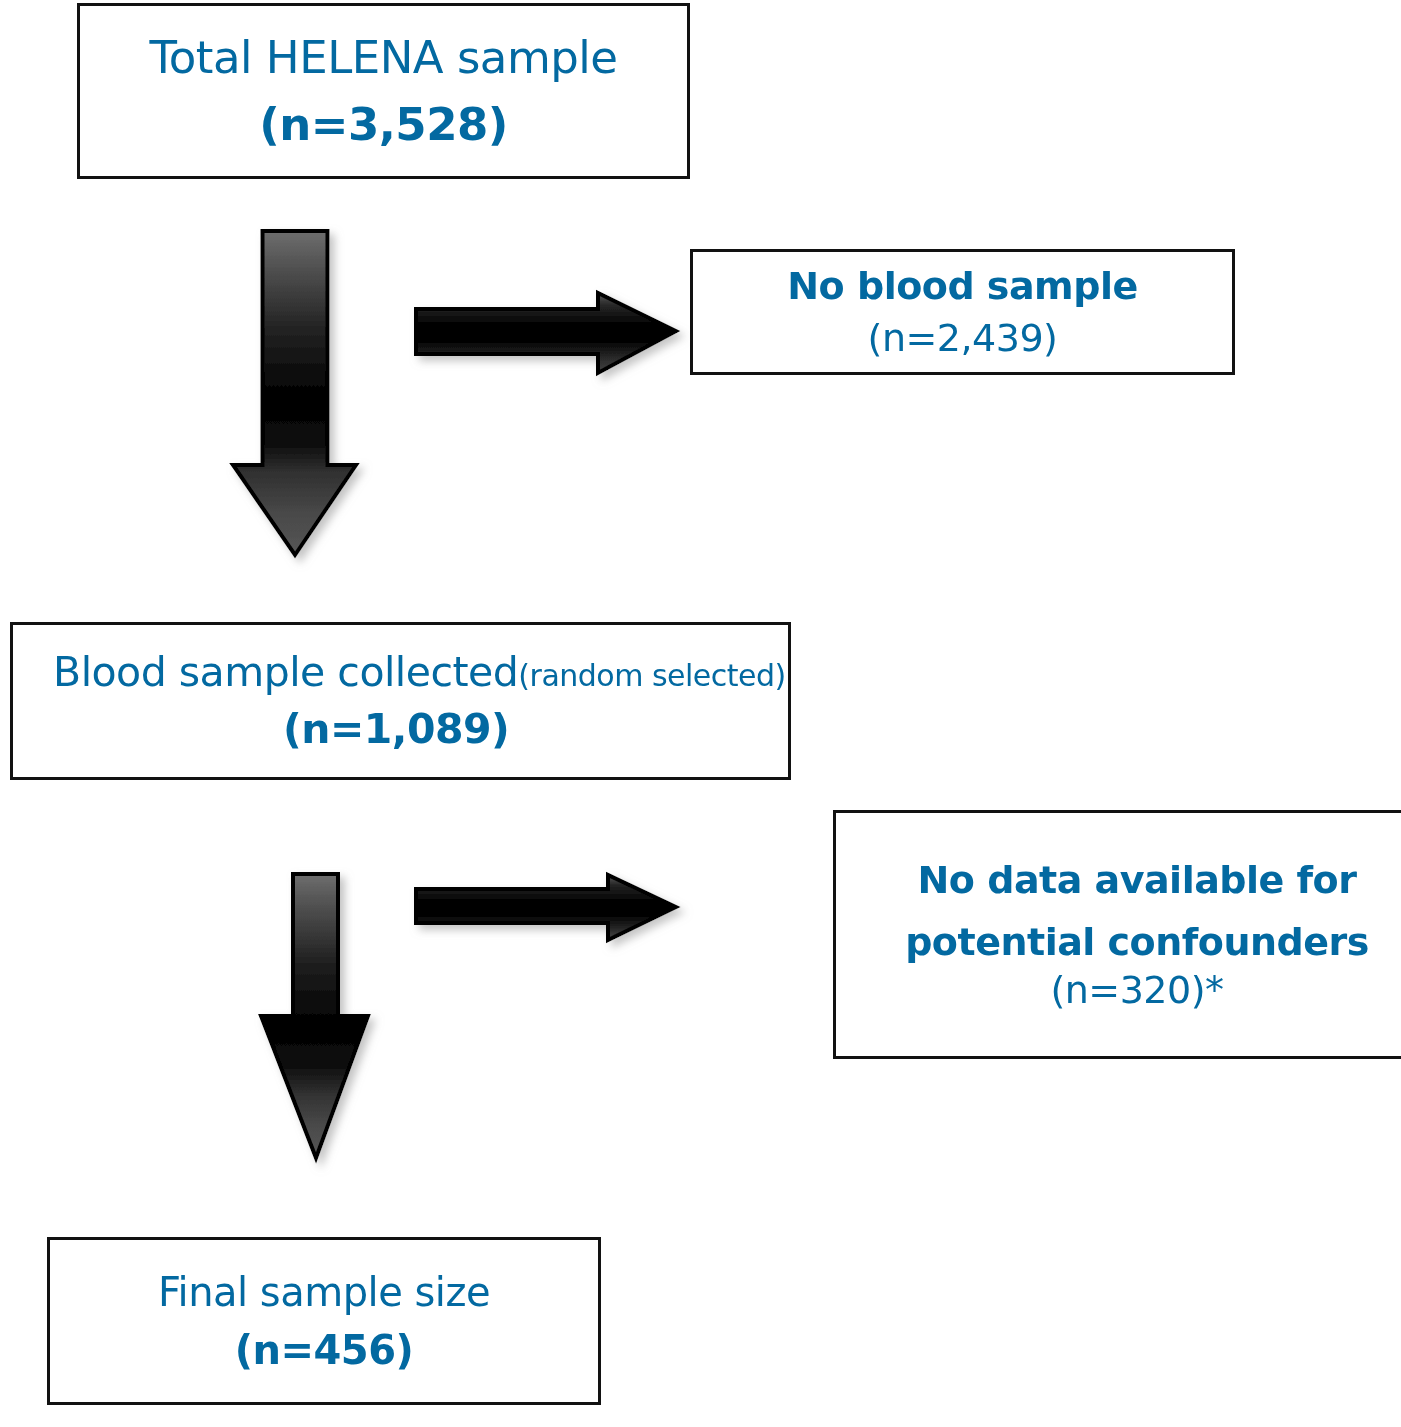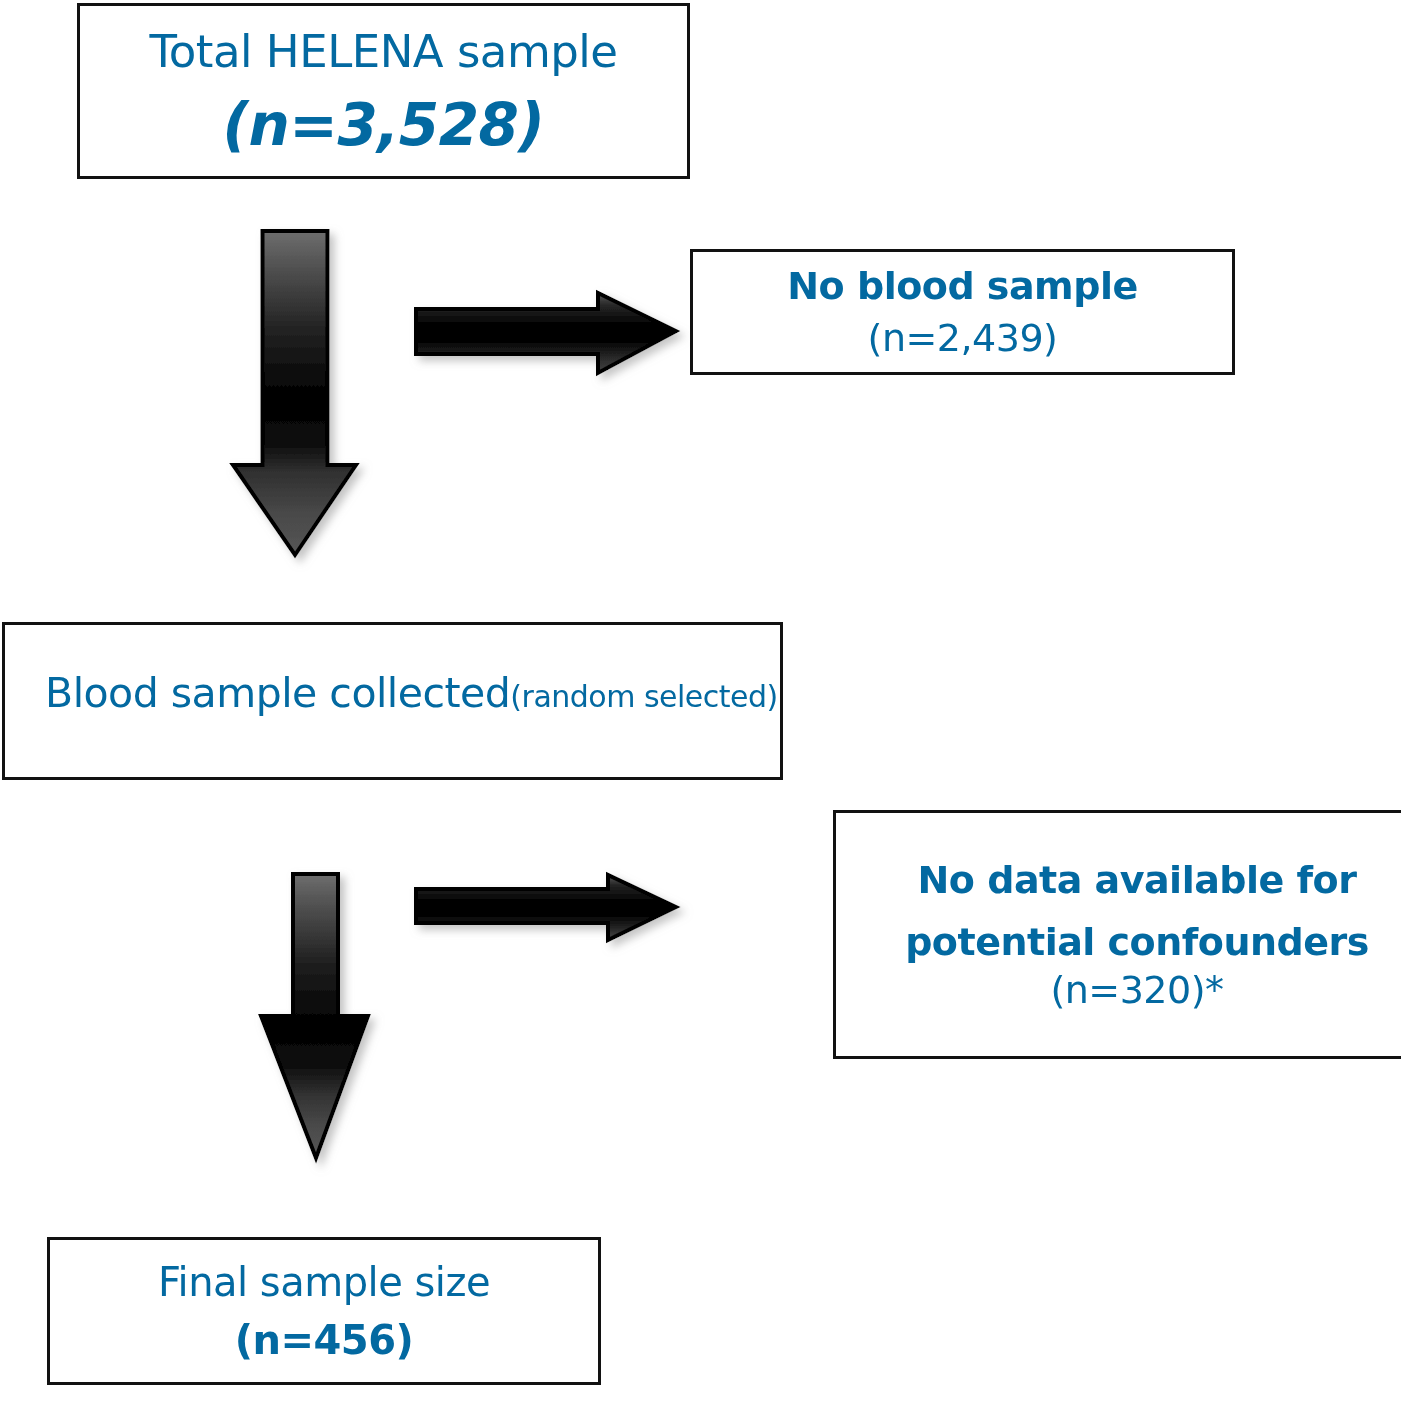--- a/index.html
+++ b/index.html
@@ -38,30 +38,30 @@
     letter-spacing: -0.5px;
   }
   .ln-reg   { font-weight: 400; }
   .ln-bold  { font-weight: 700; }
 
   
   #box-total         { left: 77px;  top: 3px;    width: 613px; height: 176px; }
   #box-noblood       { left: 690px; top: 249px;  width: 545px; height: 126px; }
   #box-collected     { left: 2px;   top: 622px;  width: 781px; height: 158px; }
   #box-noconf        { left: 833px; top: 810px;  width: 608px; height: 249px; }
-  #box-final         { left: 47px;  top: 1237px; width: 554px; height: 148px; }
+  #box-final         { left: 47px;  top: 1237px; width: 554px; height: 168px; }
 
   
   #box-total .l1     { font-size: 45px; line-height: 1.0; margin-bottom: 22px; }
-  #box-total .l2     { font-size: 58px; line-height: 1.0; font-style: italic; }
+  #box-total .l2     { font-size: 45px; line-height: 1.0; }
 
   #box-noblood .l1   { font-size: 38px; line-height: 1.0; margin-bottom: 14px; }
   #box-noblood .l2   { font-size: 38px; line-height: 1.0; }
 
-  #box-collected     { align-items: flex-start; padding-left: 40px; }
+  #box-collected     { align-items: flex-start; padding-left: 40px; margin-left: 8px; }
   #box-collected .l1 { font-size: 41px; line-height: 1.0; margin-bottom: 16px; text-align: left; }
   #box-collected .l1 .small { font-size: 30px; }
   #box-collected .l2 { font-size: 41px; line-height: 1.0; margin-left: 230px; }
 
   #box-noconf .l1    { font-size: 38px; line-height: 1.0; margin-bottom: 24px; }
   #box-noconf .l2    { font-size: 38px; line-height: 1.0; margin-bottom: 0; }
   #box-noconf .l3    { font-size: 38px; line-height: 1.0; margin-top: 10px; }
 
   #box-final .l1     { font-size: 40px; line-height: 1.0; margin-bottom: 18px; }
   #box-final .l2     { font-size: 40px; line-height: 1.0; }
@@ -88,20 +88,21 @@
     <span class="line l2 ln-bold">(n=3,528)</span>
   </div>
 
   <div class="box" id="box-noblood">
     <span class="line l1 ln-bold">No blood sample</span>
     <span class="line l2 ln-reg">(n=2,439)</span>
   </div>
 
   <div class="box" id="box-collected">
     <span class="line l1 ln-reg"><span>Blood sample collected</span><span class="small">(random selected)</span></span>
+    <span class="line l2 ln-bold">(n=1,089)</span>
   </div>
 
   <div class="box" id="box-noconf">
     <span class="line l1 ln-bold">No data available for</span>
     <span class="line l2 ln-bold">potential confounders</span>
     <span class="line l3 ln-reg">(n=320)*</span>
   </div>
 
   <div class="box" id="box-final">
     <span class="line l1 ln-reg">Final sample size</span>

